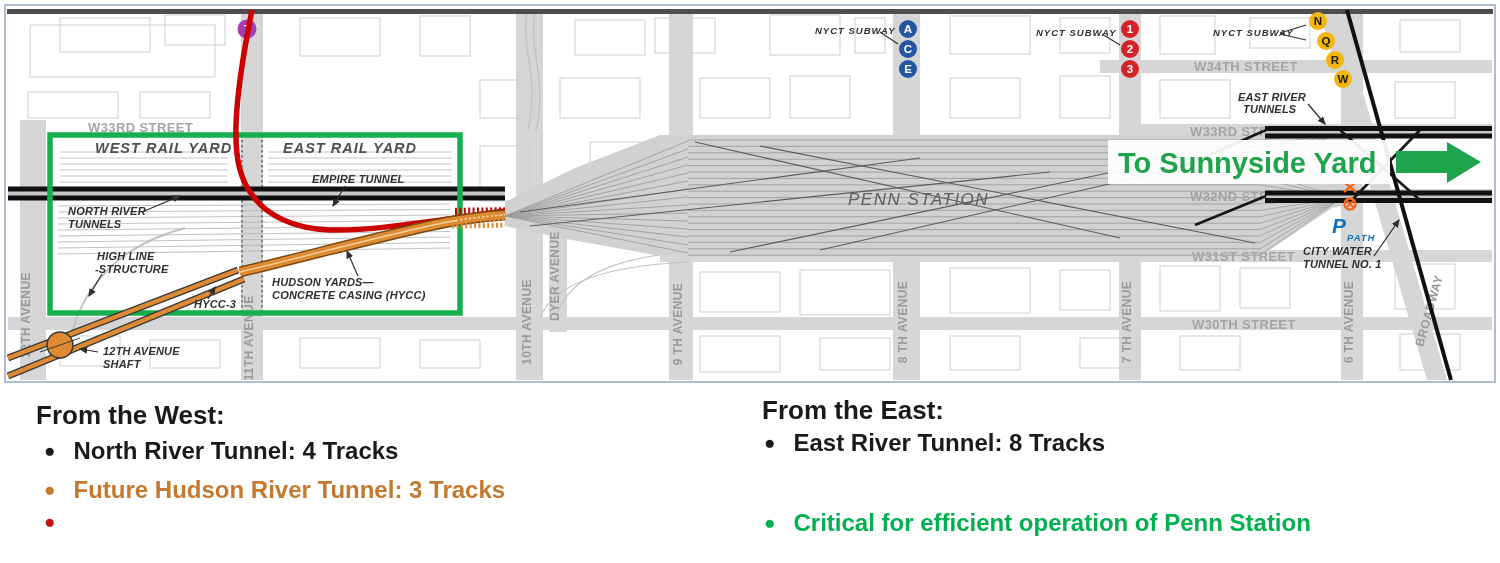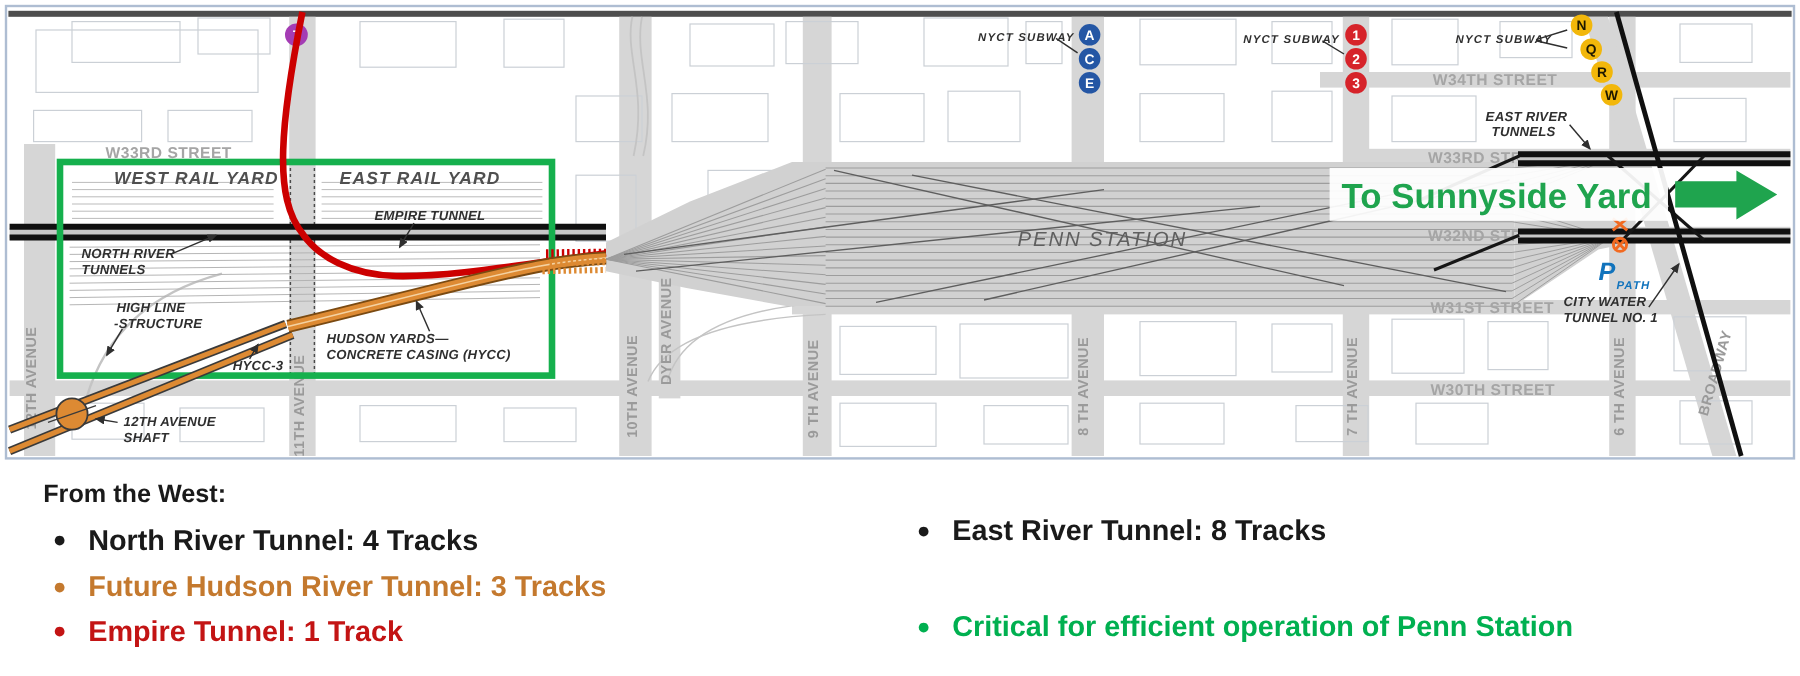--- a/index.html
+++ b/index.html
@@ -1,19 +1,19 @@
 <!DOCTYPE html>
 <html><head>
 <meta charset="utf-8">
 <style>
   html,body{margin:0;padding:0;background:#fff;}
   body{font-family:"Liberation Sans",sans-serif;}
   #stage{position:relative;width:1500px;height:563px;background:#fff;overflow:hidden;}
   #map-svg{position:absolute;left:0;top:0;}
-  .legend-title{position:absolute;font-weight:bold;font-size:21px;color:#1a1a1a;white-space:nowrap;}
+  .legend-title{position:absolute;font-weight:bold;font-size:26px;color:#1a1a1a;white-space:nowrap;}
   .legend-item{position:absolute;display:flex;align-items:baseline;font-weight:bold;font-size:24px;white-space:nowrap;}
   .legend-item .blt{font-size:19px;margin-right:18px;transform:translateY(-2px);}
   svg text{user-select:none;}
   .st-lbl{fill:#a5a5a5;font-weight:bold;font-size:13px;letter-spacing:.4px;}
   .av-lbl{fill:#9a9a9a;font-weight:bold;font-size:12px;letter-spacing:.4px;}
   .anno{fill:#2f2f2f;font-style:italic;font-weight:bold;font-size:11px;letter-spacing:.2px;}
   .yard-lbl{fill:#4f4f4f;font-style:italic;font-weight:bold;font-size:14.5px;letter-spacing:1px;}
   .nyct{fill:#2f2f2f;font-style:italic;font-weight:bold;font-size:9.5px;letter-spacing:1px;}
   .bullet-txt{font-weight:bold;font-size:11.5px;text-anchor:middle;}
 </style>
@@ -347,23 +347,23 @@
 <div class="legend-item" style="left: 44px; top: 437px; color: rgb(26, 26, 26);">
   <span class="blt">●</span>
   <span>North River Tunnel: 4 Tracks</span>
 </div>
 <div class="legend-item" style="left: 44px; top: 476px; color: rgb(196, 121, 46);">
   <span class="blt">●</span>
   <span>Future Hudson River Tunnel: 3 Tracks</span>
 </div>
 <div class="legend-item" style="left: 44px; top: 513px; color: rgb(195, 20, 20);">
   <span class="blt">●</span>
-  <span>Empire Tunnel: 1 Track</span>
-</div>
-
+</div>
+
+<div class="legend-title" style="left: 762px; top: 395px; color: rgb(26, 26, 26);">From the East:</div>
 <div class="legend-item" style="left: 764px; top: 429px; color: rgb(26, 26, 26);">
   <span class="blt">●</span>
   <span>East River Tunnel: 8 Tracks</span>
 </div>
 
 <div class="legend-item" style="left: 764px; top: 509px; color: rgb(0, 176, 80);">
   <span class="blt">●</span>
   <span>Critical for efficient operation of Penn Station</span>
 </div>
 

